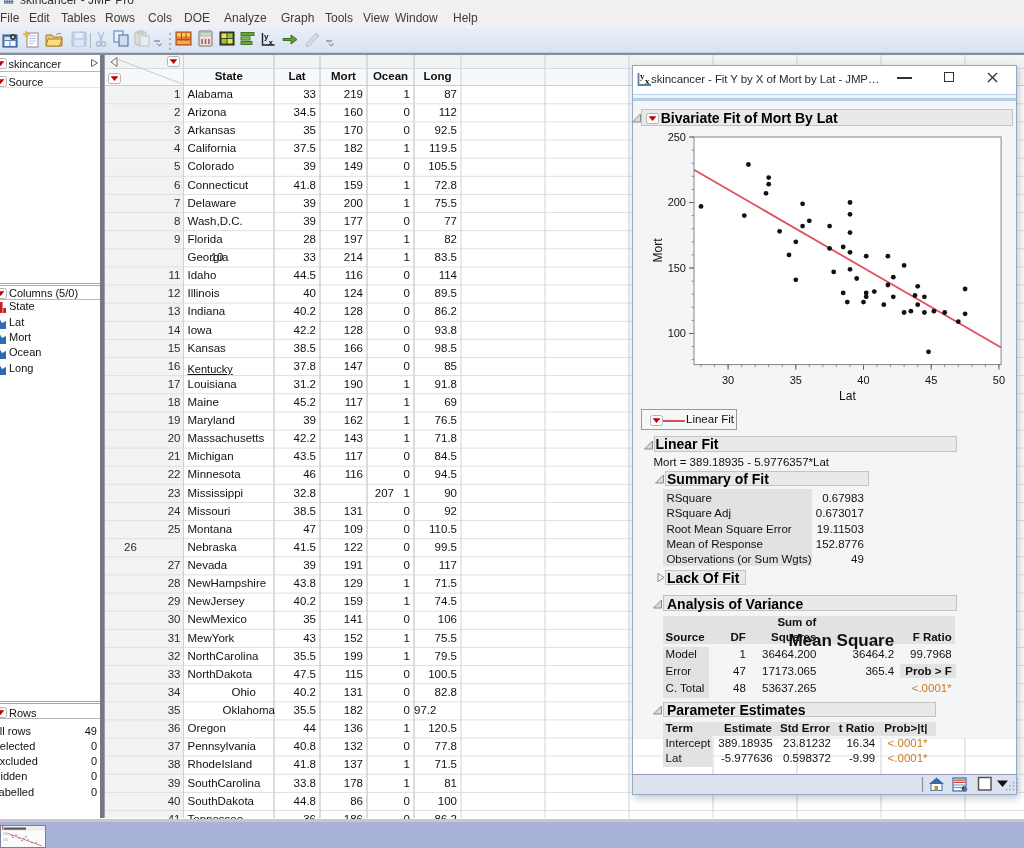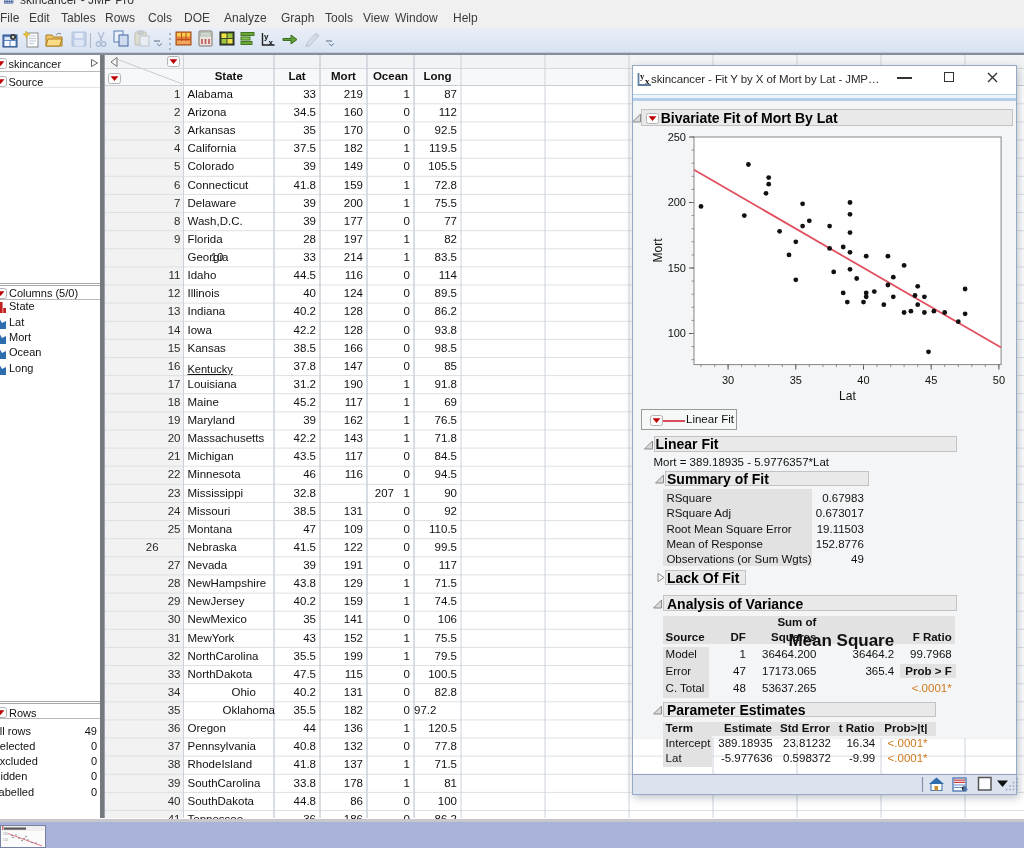--- a/index.html
+++ b/index.html
@@ -339,21 +339,21 @@
     <div class="abs" style="left:274px;top:504.7px;width:42px;text-align:right;font-size:11.5px;color:#111;">38.5</div>
     <div class="abs" style="left:320px;top:504.7px;width:43px;text-align:right;font-size:11.5px;color:#111;">131</div>
     <div class="abs" style="left:367px;top:504.7px;width:43px;text-align:right;font-size:11.5px;color:#111;">0</div>
     <div class="abs" style="left:414px;top:504.7px;width:43px;text-align:right;font-size:11.5px;color:#111;">92</div>
     <div class="abs" style="left:104px;top:522.8px;width:76.5px;text-align:right;font-size:11.5px;color:#2a2a2a;">25</div>
     <div class="abs" style="left:187.5px;top:522.8px;font-size:11.5px;color:#111;white-space:nowrap;">Montana</div>
     <div class="abs" style="left:274px;top:522.8px;width:42px;text-align:right;font-size:11.5px;color:#111;">47</div>
     <div class="abs" style="left:320px;top:522.8px;width:43px;text-align:right;font-size:11.5px;color:#111;">109</div>
     <div class="abs" style="left:367px;top:522.8px;width:43px;text-align:right;font-size:11.5px;color:#111;">0</div>
     <div class="abs" style="left:414px;top:522.8px;width:43px;text-align:right;font-size:11.5px;color:#111;">110.5</div>
-    <div class="abs" style="left:104px;top:540.9px;width:76.5px;text-align:center;font-size:11.5px;color:#2a2a2a;padding-left:20px;">26</div>
+    <div class="abs" style="left:104px;top:540.9px;width:76.5px;text-align:left;font-size:11.5px;color:#2a2a2a;padding-left:20px;">26</div>
     <div class="abs" style="left:187.5px;top:540.9px;font-size:11.5px;color:#111;white-space:nowrap;">Nebraska</div>
     <div class="abs" style="left:274px;top:540.9px;width:42px;text-align:right;font-size:11.5px;color:#111;">41.5</div>
     <div class="abs" style="left:320px;top:540.9px;width:43px;text-align:right;font-size:11.5px;color:#111;">122</div>
     <div class="abs" style="left:367px;top:540.9px;width:43px;text-align:right;font-size:11.5px;color:#111;">0</div>
     <div class="abs" style="left:414px;top:540.9px;width:43px;text-align:right;font-size:11.5px;color:#111;">99.5</div>
     <div class="abs" style="left:104px;top:559.0px;width:76.5px;text-align:right;font-size:11.5px;color:#2a2a2a;">27</div>
     <div class="abs" style="left:187.5px;top:559.0px;font-size:11.5px;color:#111;white-space:nowrap;">Nevada</div>
     <div class="abs" style="left:274px;top:559.0px;width:42px;text-align:right;font-size:11.5px;color:#111;">39</div>
     <div class="abs" style="left:320px;top:559.0px;width:43px;text-align:right;font-size:11.5px;color:#111;">191</div>
     <div class="abs" style="left:367px;top:559.0px;width:43px;text-align:right;font-size:11.5px;color:#111;">0</div>

